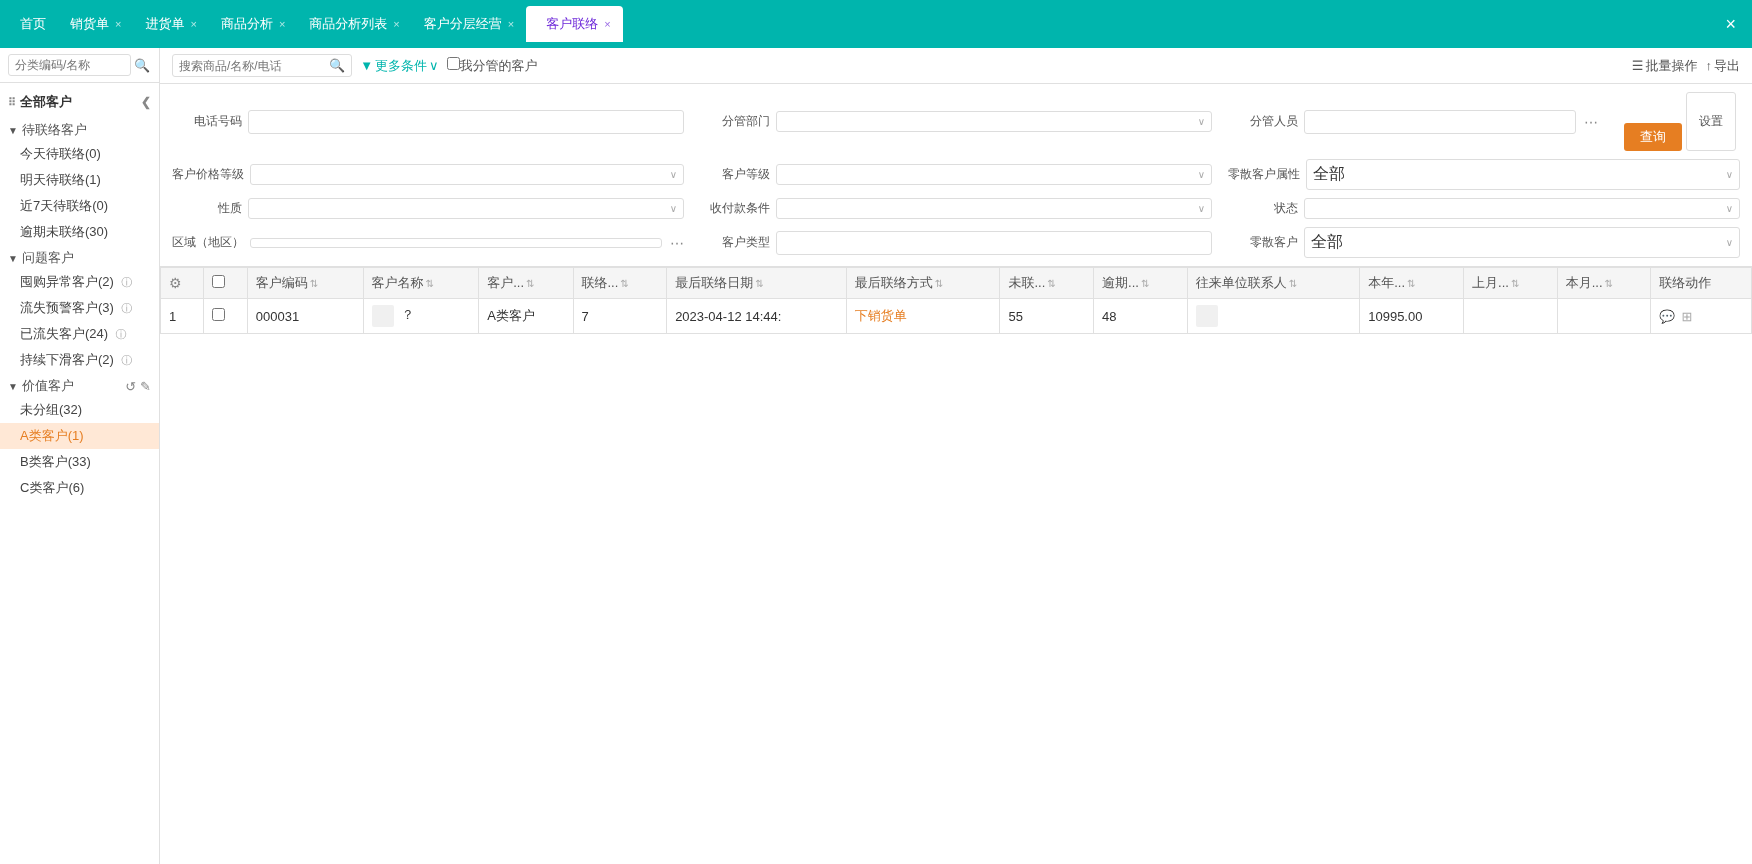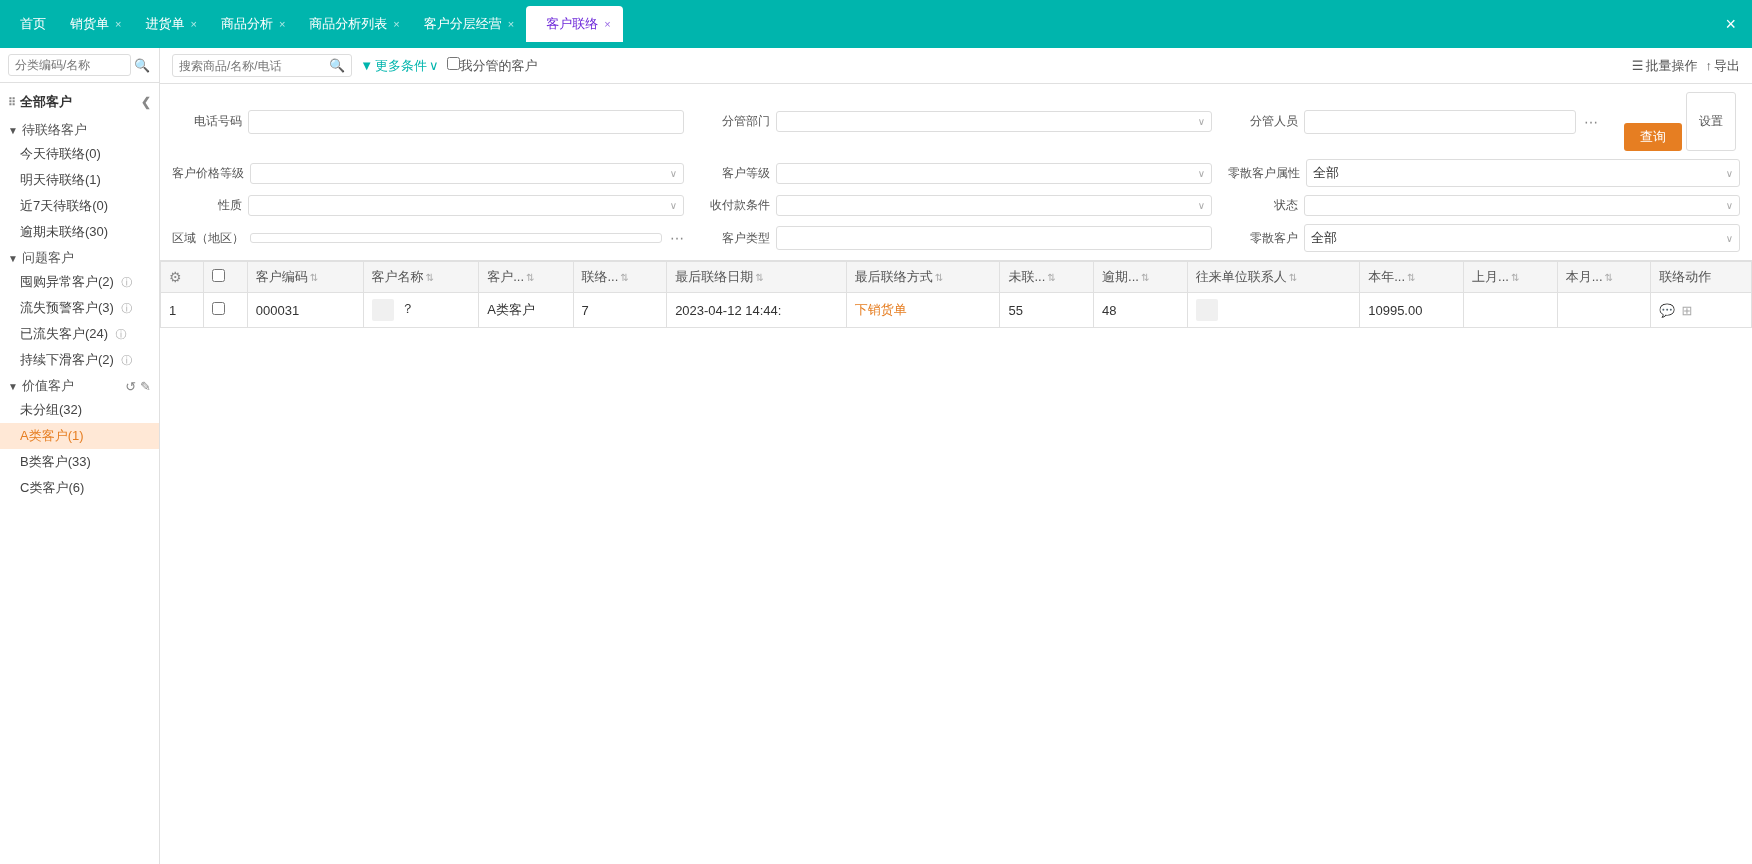--- a/index.html
+++ b/index.html
@@ -165,21 +165,21 @@
     
     .table-area::-webkit-scrollbar { height: 8px; width: 8px; }
     .table-area::-webkit-scrollbar-track { background: #f0f0f0; }
     .table-area::-webkit-scrollbar-thumb { background: #ccc; border-radius: 4px; }
 
     .avatar-placeholder {
       display: inline-block; width: 22px; height: 22px;
       background: #f0f0f0; border-radius: 2px; vertical-align: middle;
     }
     .filter-inline-val {
-      color: #333; font-size: 13px;
+      color: #333; font-size: 16px;
     }
   </style>
 </head>
 <body>
 
 <div class="top-nav">
   <div class="nav-item">
     <span>首页</span>
   </div>
   <div class="nav-item">

